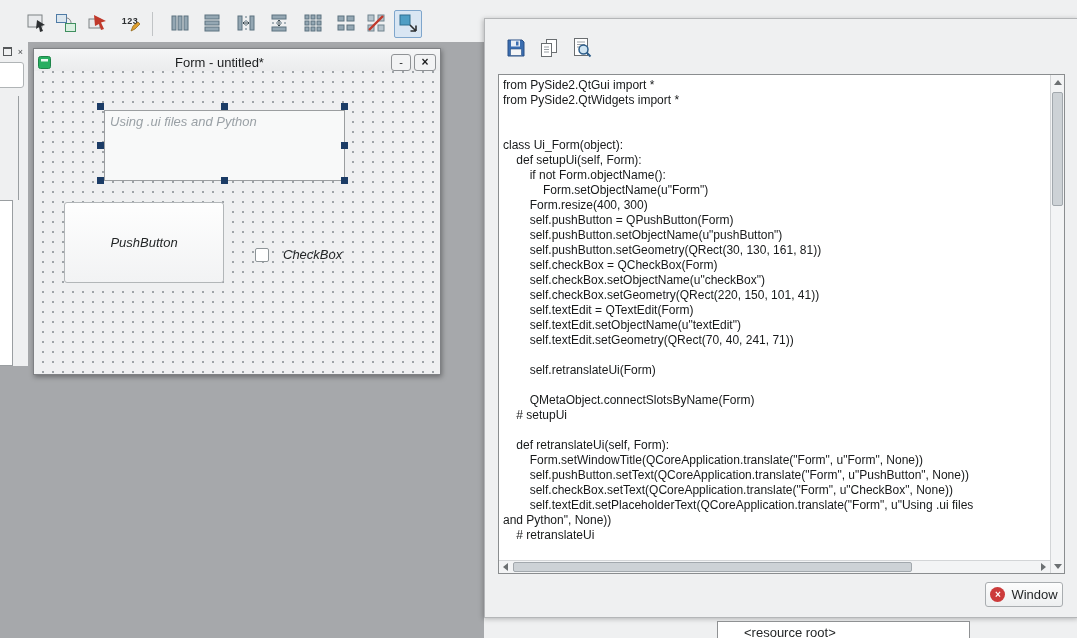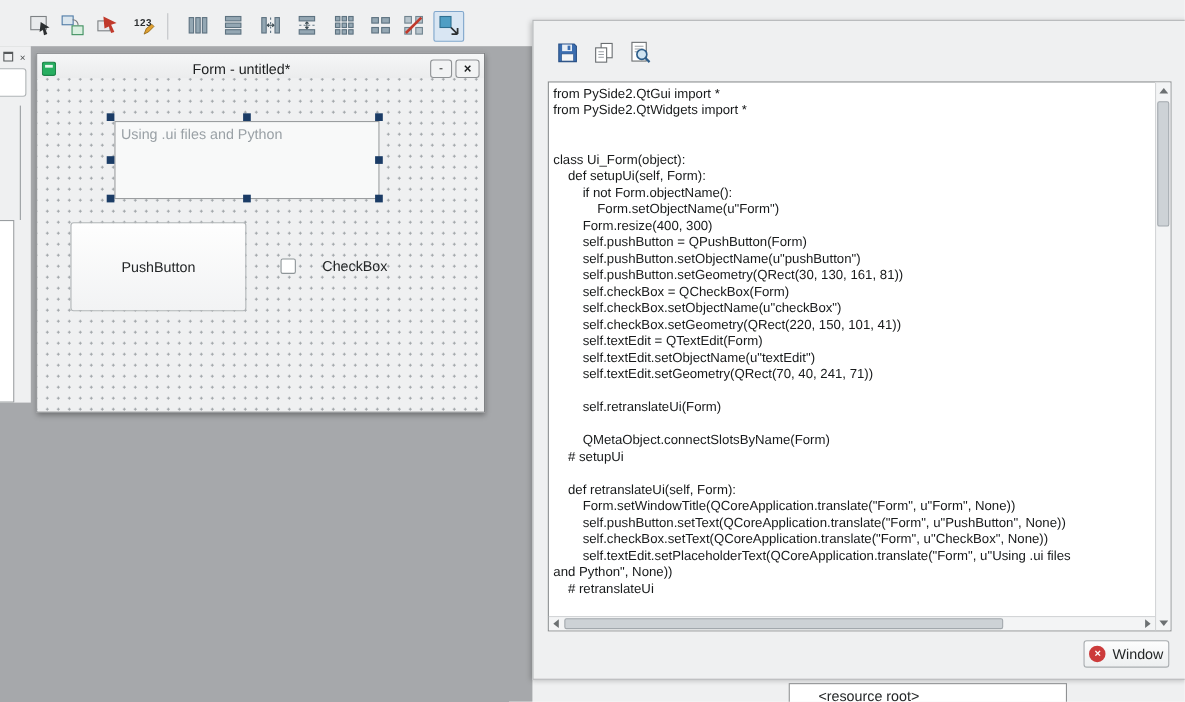--- a/index.html
+++ b/index.html
@@ -30,29 +30,29 @@
   
   .form-win{position:absolute;left:33px;top:48px;width:406px;height:325px;background:#eff0f1;
             border:1px solid #7f8184;box-shadow:1px 2px 5px rgba(0,0,0,.35);}
   .form-titlebar{position:absolute;left:0;top:0;right:0;height:22px;display:flex;align-items:center;
                  padding:13px 4px;border-bottom:1px solid #c6c8ca;background:linear-gradient(#f5f6f7,#e9eaeb);box-sizing:border-box;}
   .form-title{flex:1;text-align:center;font-size:13px;color:#1b1d1e;}
   .win-btn{width:18px;height:15px;border:1px solid #8f9295;border-radius:3px;background:#f2f3f4;
            display:flex;align-items:center;justify-content:center;font-size:11px;line-height:1;margin-left:3px;color:#1b1d1e;}
   .win-btn.close{width:20px;font-weight:bold;font-size:12px;}
   .form-canvas{position:absolute;left:0;top:22px;right:0;bottom:0;background-color:#eff0f1;
-    background-image:radial-gradient(circle,#9fa4a8 1px,transparent 1.2px);background-size:10px 10px;background-position:4px 6px;}
+    background-image:radial-gradient(circle,#9fa4a8 1px,transparent 1.2px);background-size:10px 10px;background-position:4px 6px;font-style:italic;}
 
   .textedit{position:absolute;left:70px;top:39px;width:241px;height:71px;background:#f8f9f9;
             border:1px solid #9b9ea0;box-sizing:border-box;}
   .textedit .ph{padding:3px 5px;color:#9aa1a6;font-size:13px;}
   .handle{position:absolute;width:7px;height:7px;background:#1b3c66;}
   .pushbtn{position:absolute;left:30px;top:131px;width:160px;height:81px;border:1px solid #b2b6b8;border-radius:3px;
            background:linear-gradient(#fefefe,#f2f3f4);display:flex;align-items:center;justify-content:center;font-size:13px;box-sizing:border-box;}
-  .cbrow{position:absolute;left:221px;top:150px;height:41px;display:flex;align-items:center;gap:24px;font-size:13px;}
+  .cbrow{position:absolute;left:221px;top:150px;height:41px;display:flex;align-items:flex-end;gap:14px;font-size:13px;}
   .cbbox{width:14px;height:14px;background:#fff;border:1px solid #8e9598;border-radius:2px;box-sizing:border-box;}
 
   
   .dialog{position:absolute;left:484px;top:18px;width:593px;height:598px;background:#eff0f1;
           border:1px solid #b4b6b8;box-sizing:content-box;box-shadow:-1px 1px 5px rgba(0,0,0,.25);}
   .tool-btn{position:absolute;top:16px;width:28px;height:28px;display:flex;align-items:center;justify-content:center;}
   .code-area{position:absolute;left:13px;top:55px;width:567px;height:500px;background:#fff;border:1px solid #8a8d8f;box-sizing:border-box;}
   .code-text{position:absolute;left:0;top:0;right:14px;bottom:13px;overflow:hidden;padding:3px 0 0 4px;
              font-family:"Liberation Sans",sans-serif;font-size:12px;line-height:15px;white-space:pre;color:#17191a;}
   .vscroll{position:absolute;right:0;top:0;bottom:0;width:14px;background:#f3f4f5;border-left:1px solid #d3d5d7;box-sizing:border-box;}

